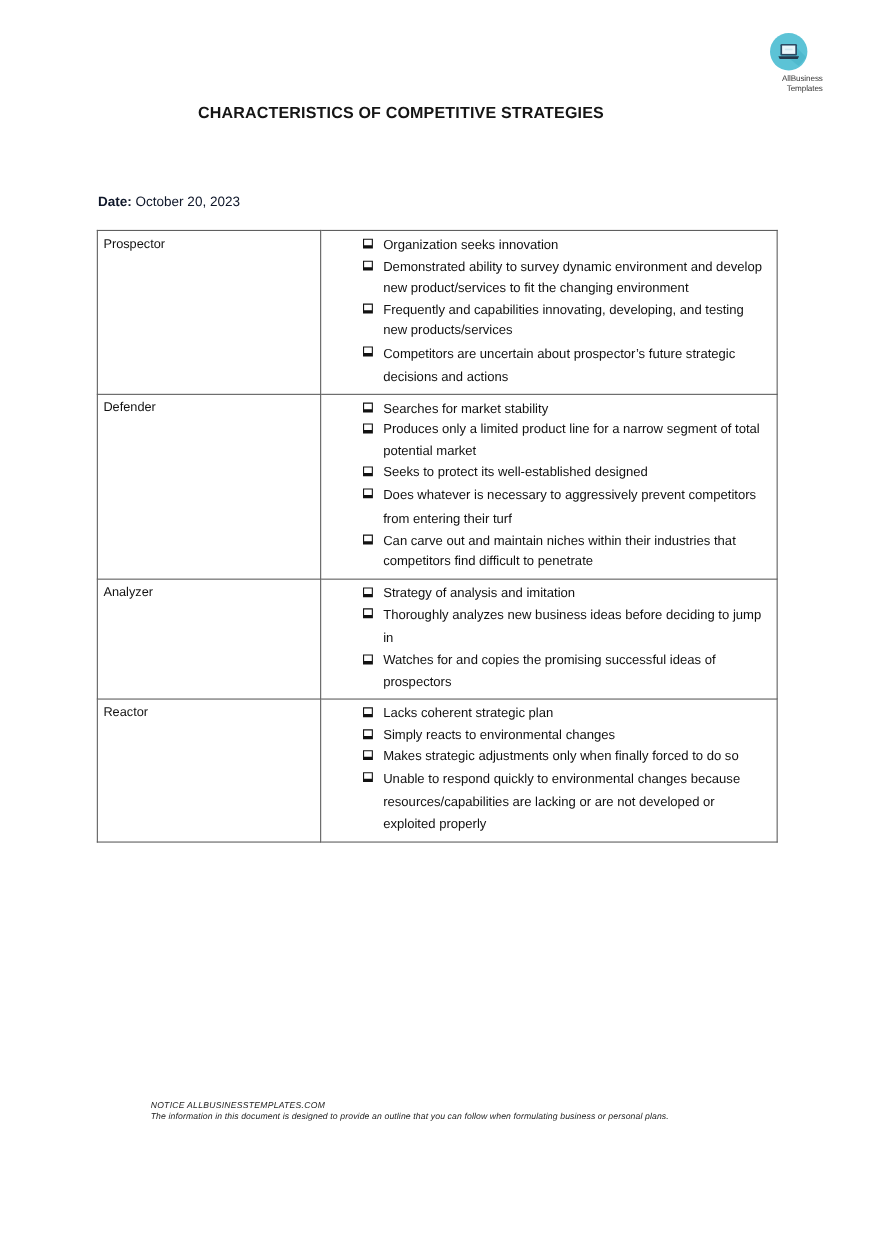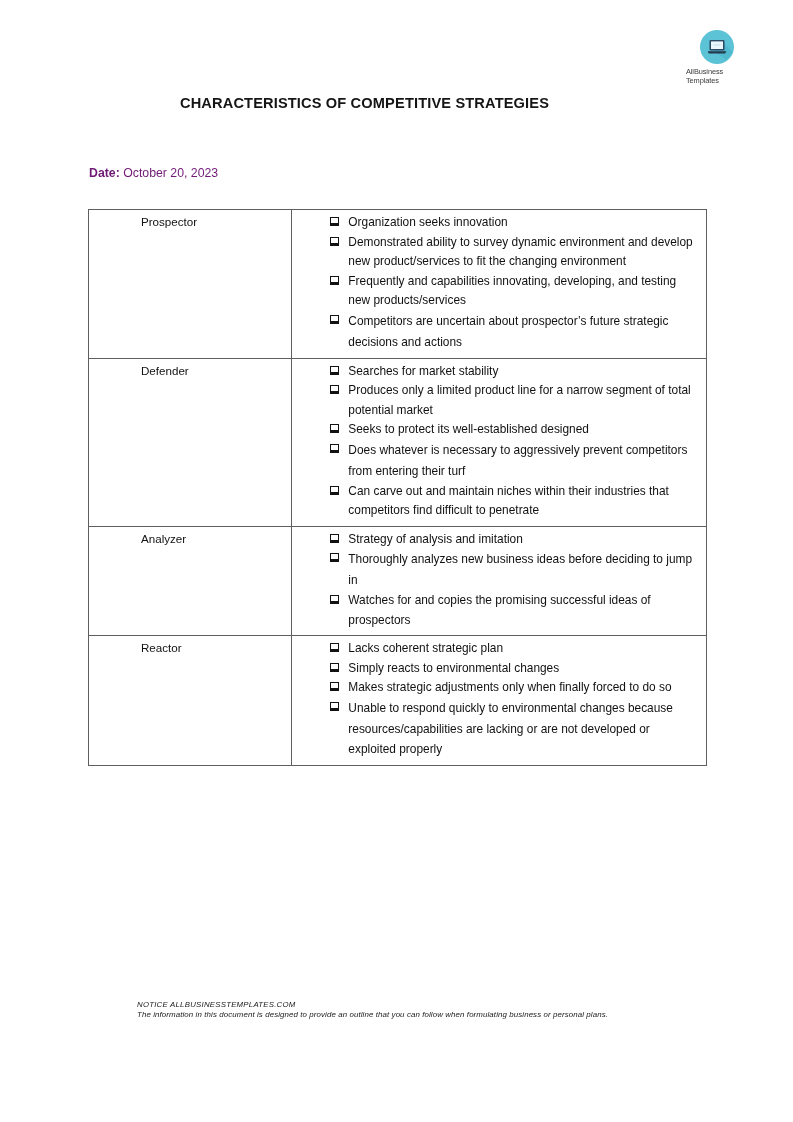--- a/index.html
+++ b/index.html
@@ -20,21 +20,21 @@
     background: #ffffff;
     overflow: hidden;
   }
 
   
   .logo-block {
     position: absolute;
     top: 30px;
     left: 686px;
     width: 62px;
-    text-align: left;
+    text-align: right;
   }
   .logo-mark {
     position: relative;
     width: 34px;
     height: 34px;
     margin: 0 auto 3px auto;
     border-radius: 50%;
     background: #5cc3d6;
     overflow: hidden;
   }
@@ -57,24 +57,24 @@
     text-align: center;
     font-size: 14.6px;
     font-weight: bold;
     letter-spacing: 0.15px;
     color: #151515;
   }
 
   
   .date-line {
     position: absolute;
-    top: 166px;
+    top: 176px;
     left: 89px;
     font-size: 12.3px;
-    color: #701a75;
+    color: #0f172a;
     white-space: nowrap;
   }
   .date-line .lbl { font-weight: bold; }
   .date-line .val { font-weight: normal; }
 
   
   .strategy-table {
     position: absolute;
     top: 209px;
     left: 88px;
@@ -88,21 +88,20 @@
     padding: 0;
   }
   .col-name  { width: 203px; }
   .col-items { width: 414px; }
 
   .cell-name {
     font-size: 11.6px;
     line-height: 15px;
     padding: 4px 0 4px 5px;
     color: #111111;
-    margin-left: 47px;
   }
 
   .items {
     padding: 3px 8px 5px 0;
   }
   .item {
     position: relative;
     padding-left: 56px;
     font-size: 11.9px;
     color: #111111;

